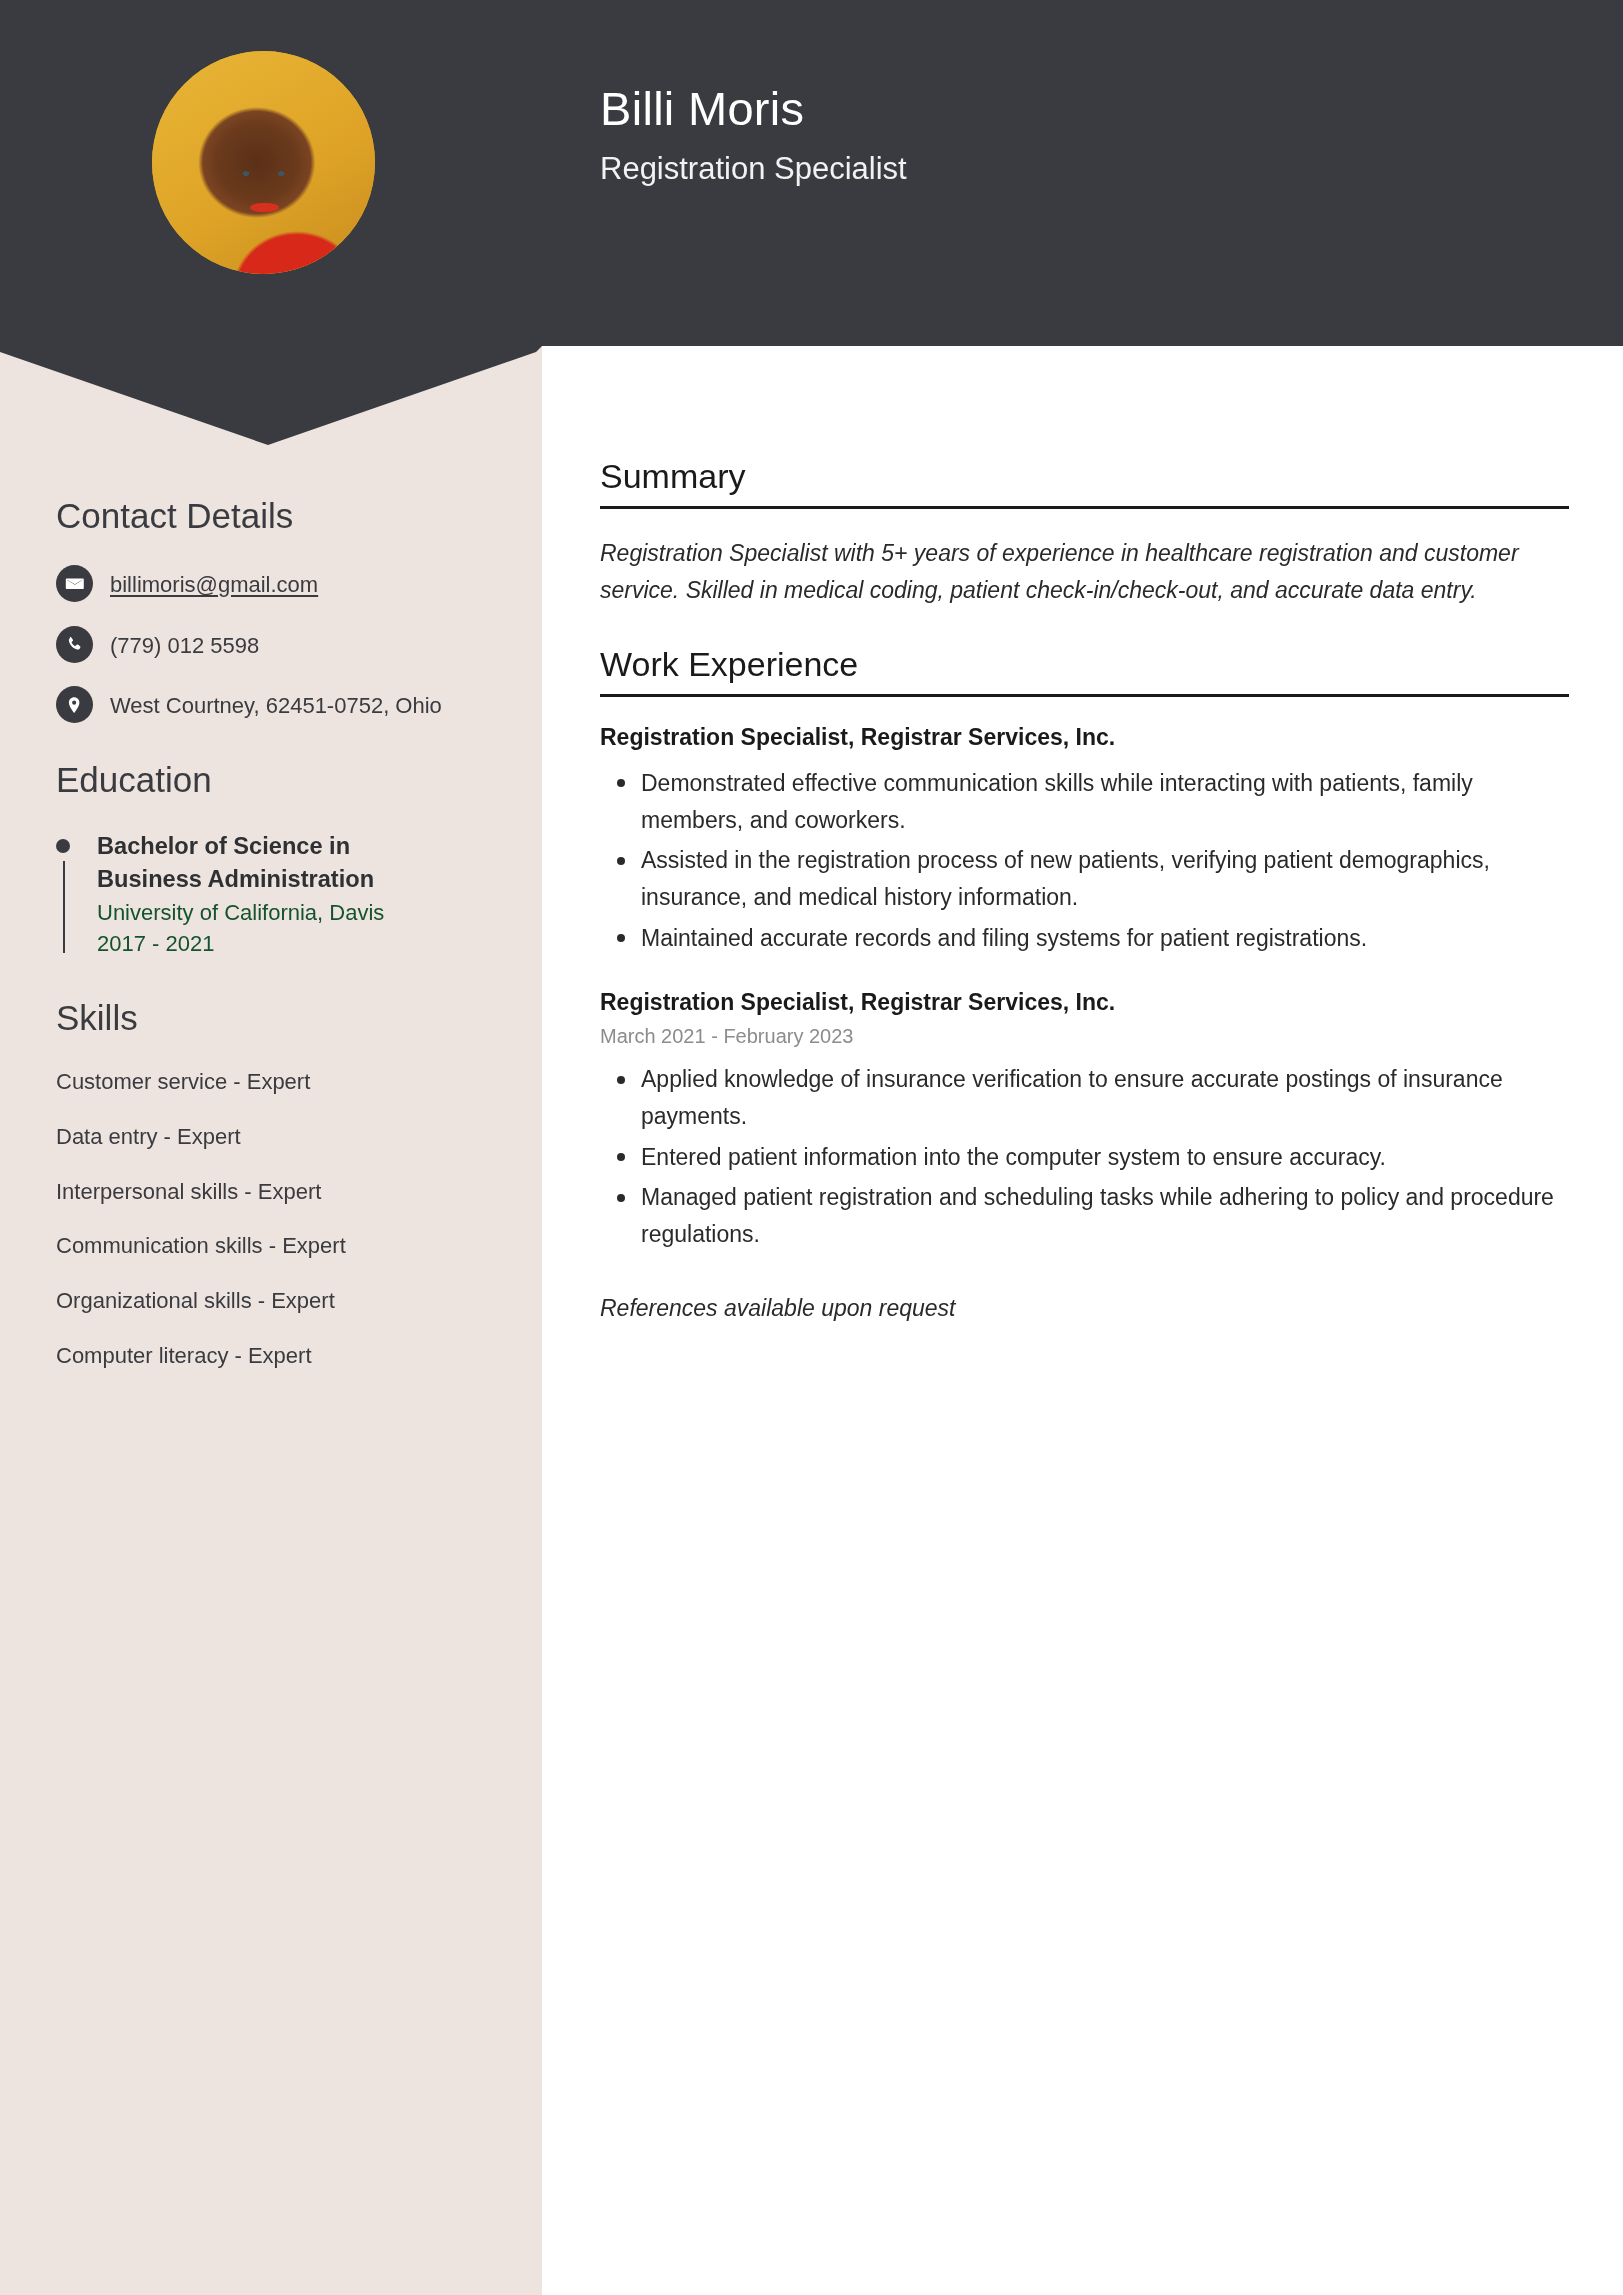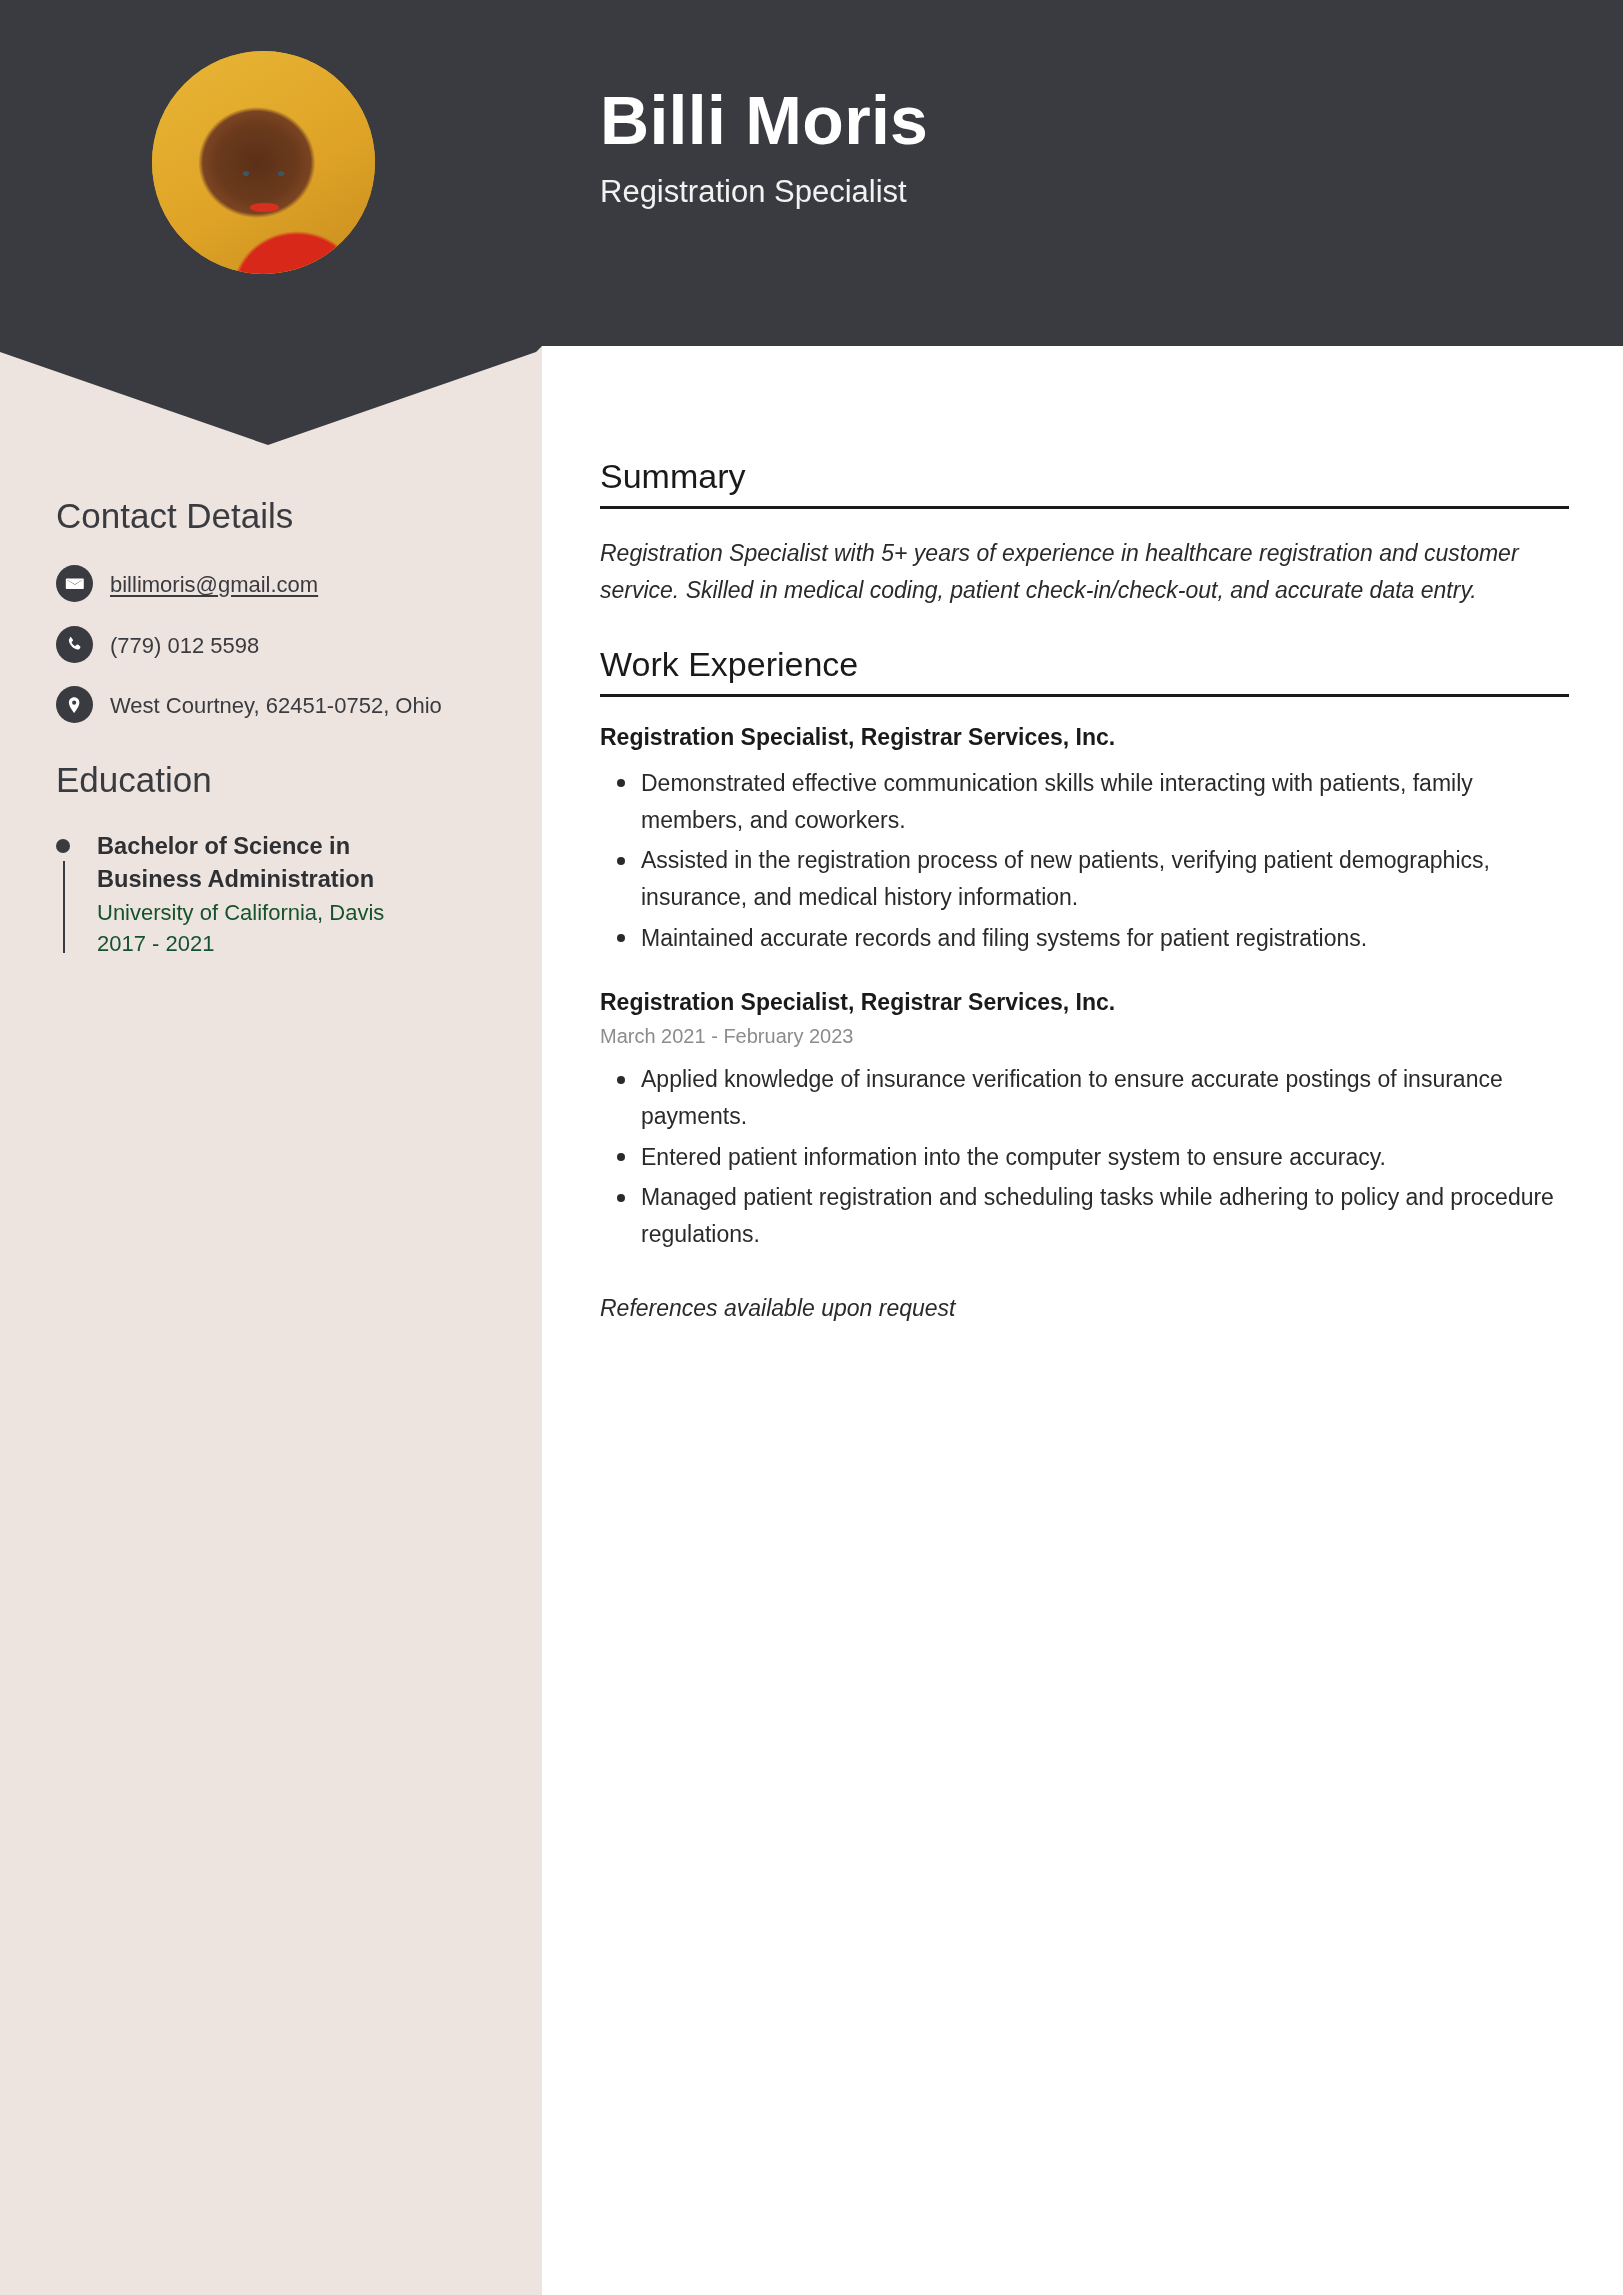--- a/index.html
+++ b/index.html
@@ -95,22 +95,22 @@
     background: #D8301F;
   }
 
   #identity {
     position: absolute;
     left: 600px;
     top: 84px;
     z-index: 3;
   }
   #full-name {
-    font-size: 68px;
-    font-weight: 700;
+    font-size: 47px;
+    font-weight: 400;
     color: #ffffff;
     line-height: 1.08;
     letter-spacing: 0.3px;
   }
   #job-title {
     margin-top: 15.7px;
     font-size: 31px;
     font-weight: 400;
     color: #F2F2F2;
     line-height: 1.2;
@@ -324,20 +324,29 @@
 
       <div class="edu-item">
         <span class="edu-bullet"></span>
         <span class="edu-rule"></span>
         <div class="edu-degree">Bachelor of Science in Business Administration</div>
         <div class="edu-school">University of California, Davis</div>
         <div class="edu-years">2017 - 2021</div>
       </div>
     </div>
 
+    <div id="skills-block">
+      <div class="side-heading">Skills</div>
+      <div class="skill-item">Customer service - Expert</div>
+      <div class="skill-item">Data entry - Expert</div>
+      <div class="skill-item">Interpersonal skills - Expert</div>
+      <div class="skill-item">Communication skills - Expert</div>
+      <div class="skill-item">Organizational skills - Expert</div>
+      <div class="skill-item">Computer literacy - Expert</div>
+    </div>
 
   </div>
 
   <div id="main">
 
     <div class="main-section">
       <div class="main-heading">Summary</div>
       <div class="body-text">Registration Specialist with 5+ years of experience in healthcare registration and customer service. Skilled in medical coding, patient check-in/check-out, and accurate data entry.</div>
     </div>
 

